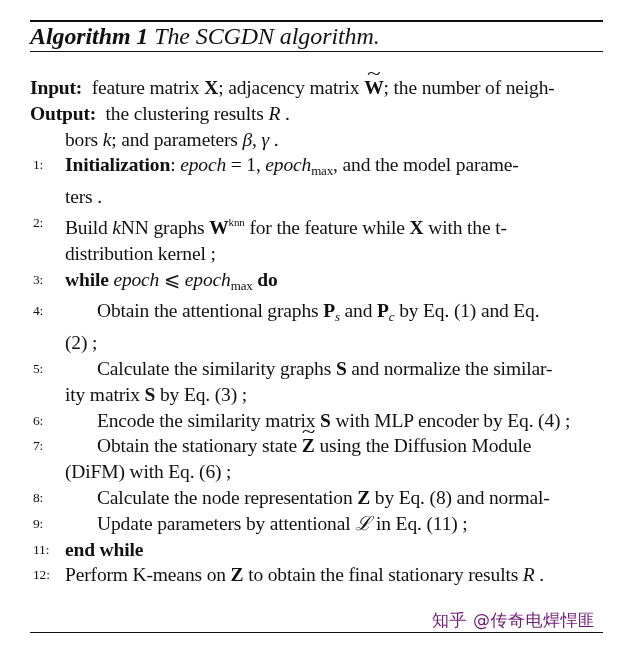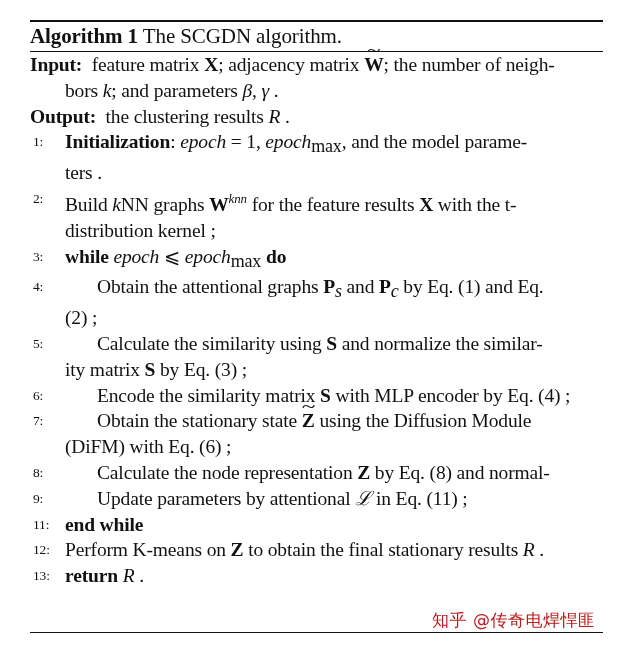--- a/index.html
+++ b/index.html
@@ -2,86 +2,86 @@
 <html><head>
   <meta charset="utf-8">
   <style>
     html, body { margin: 0; padding: 0; background: #ffffff; }
     body { width: 620px; height: 647px; position: relative; overflow: hidden;
            font-family: "Liberation Serif", "DejaVu Serif", serif; color: #111; }
     .algo { position: absolute; left: 30px; top: 20px; width: 573px; }
     .rule-top { height: 2px; background: #111; }
     .rule-mid { height: 1px; background: #111; margin-top: 0; }
     .rule-bot { position: absolute; left: 30px; top: 632px; width: 573px; height: 1px; background: #111; }
-    .caption { font-size: 21px; line-height: 29px; height: 29px; white-space: nowrap; letter-spacing: -0.1px; }
+    .caption { font-size: 24px; line-height: 29px; height: 29px; white-space: nowrap; letter-spacing: -0.1px; font-style: italic; }
     .caption b { font-weight: bold; }
-    .body { margin-top: 0; font-size: 19.5px; letter-spacing: -0.15px; }
+    .body { margin-top: 23px; font-size: 19.5px; letter-spacing: -0.15px; }
     .ln { position: relative; line-height: 25.8px; white-space: nowrap; }
     .num { position: absolute; left: 3px; font-size: 13.5px; width: 28px; }
     .cont { padding-left: 35px; }
     .ind1 { padding-left: 67px; }
     .kw { font-weight: bold; }
     .it { font-style: italic; }
     .bf { font-weight: bold; }
-    .sub { font-size: 18px; vertical-align: -4px; }
-    .sup { font-size: 13px; vertical-align: 8px; font-style: italic; }
+    .sub { font-size: 13px; vertical-align: -4px; }
+    .sup { font-size: 11px; vertical-align: 8px; }
     .tilde { position: relative; display: inline-block; }
     .tilde::before { content: "~"; position: absolute; left: 0; right: 0; top: -13px; text-align: center; font-weight: normal; font-size: 18px; transform: scaleX(1.4); }
     .watermark { position: absolute; left: 432px; top: 609px; font-family: "DejaVu Sans", sans-serif;
-                 font-size: 17px; color: #b91c1c; letter-spacing: 0.5px; white-space: nowrap; }
+                 font-size: 17px; color: #701a75; letter-spacing: 0.5px; white-space: nowrap; }
   </style>
 </head>
 <body>
 
 <div class="algo">
   <div class="rule-top"></div>
   <div class="caption">
     <b>Algorithm 1</b> <span>The SCGDN algorithm.</span>
   </div>
   <div class="rule-mid"></div>
 
   <div class="body">
 
     <div class="ln">
       <span class="kw">Input:</span>&nbsp; <span>feature matrix </span><span class="bf">X</span><span>; adjacency matrix </span><span class="bf tilde">W</span><span>; the number of neigh-</span>
     </div>
+    <div class="ln">
+      <span class="kw">Output:</span>&nbsp; <span>the clustering results </span><span class="it">R</span><span> .</span>
+    </div>
+
     <div class="ln cont">
       <span>bors </span><span class="it">k</span><span>; and parameters </span><span class="it">β</span><span>, </span><span class="it">γ</span><span> .</span>
-    </div>
-
-    <div class="ln">
-      <span class="kw">Output:</span>&nbsp; <span>the clustering results </span><span class="it">R</span><span> .</span>
     </div>
 
     <div class="ln cont">
       <span class="num">1:</span>
       <span class="kw">Initialization</span><span>: </span><span class="it">epoch</span><span> = 1, </span><span class="it">epoch</span><span class="sub">max</span><span>, and the model parame-</span>
     </div>
     <div class="ln cont"><span>ters .</span></div>
 
     <div class="ln cont">
       <span class="num">2:</span>
-      <span>Build </span><span class="it">k</span><span>NN graphs </span><span class="bf">W</span><span class="sup">knn</span><span> for the feature results </span><span class="bf">X</span><span> with the t-</span>
+      <span>Build </span><span class="it">k</span><span>NN graphs </span><span class="bf">W</span><span class="sup">knn</span><span> for the feature while </span><span class="bf">X</span><span> with the t-</span>
     </div>
     <div class="ln cont"><span>distribution kernel ;</span></div>
 
     <div class="ln cont">
       <span class="num">3:</span>
       <span class="kw">while</span> <span class="it">epoch</span><span> ⩽ </span><span class="it">epoch</span><span class="sub">max</span> <span class="kw">do</span>
     </div>
 
     <div class="ln ind1">
       <span class="num">4:</span>
       <span>Obtain the attentional graphs </span><span class="bf">P</span><span class="sub it">s</span><span> and </span><span class="bf">P</span><span class="sub it">c</span><span> by Eq. (1) and Eq.</span>
     </div>
     <div class="ln cont"><span>(2) ;</span></div>
 
     <div class="ln ind1">
       <span class="num">5:</span>
-      <span>Calculate the similarity using </span><span class="bf">S</span><span> and normalize the similar-</span>
+      <span>Calculate the similarity graphs </span><span class="bf">S</span><span> and normalize the similar-</span>
     </div>
     <div class="ln cont"><span>ity matrix </span><span class="bf">S</span><span> by Eq. (3) ;</span></div>
 
     <div class="ln ind1">
       <span class="num">6:</span>
       <span>Encode the similarity matrix </span><span class="bf">S</span><span> with MLP encoder by Eq. (4) ;</span>
     </div>
 
     <div class="ln ind1">
       <span class="num">7:</span>
@@ -103,21 +103,17 @@
     <div class="ln cont">
       <span class="num">11:</span>
       <span class="kw">end while</span>
     </div>
 
     <div class="ln cont">
       <span class="num">12:</span>
       <span>Perform K-means on </span><span class="bf">Z</span><span> to obtain the final stationary results </span><span class="it">R</span><span> .</span>
     </div>
 
-    <div class="ln cont">
-      <span class="num">13:</span>
-      <span class="kw">return</span> <span class="it">R</span><span> .</span>
-    </div>
   </div>
 </div>
 
 <div class="rule-bot"></div>
 <div class="watermark">知乎 @传奇电焊悍匪</div>
 
 </body></html>

